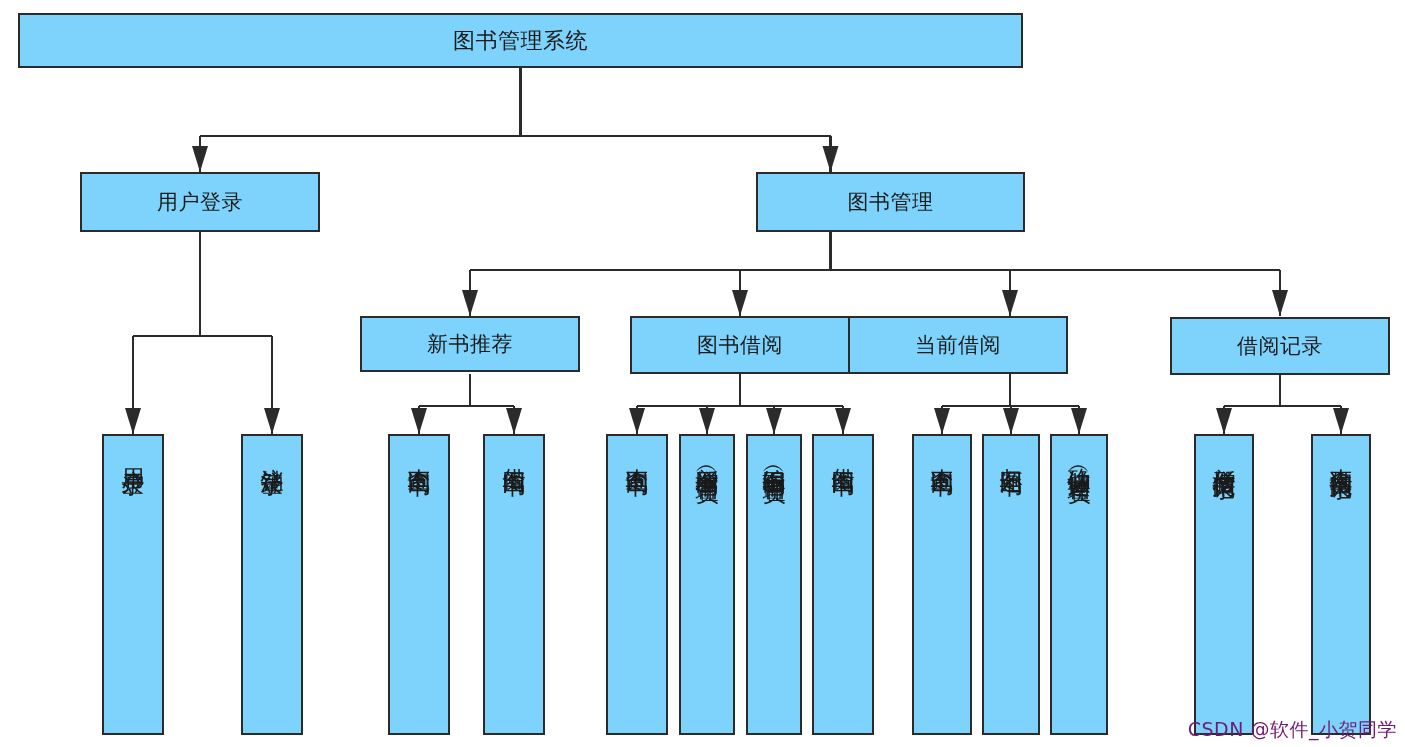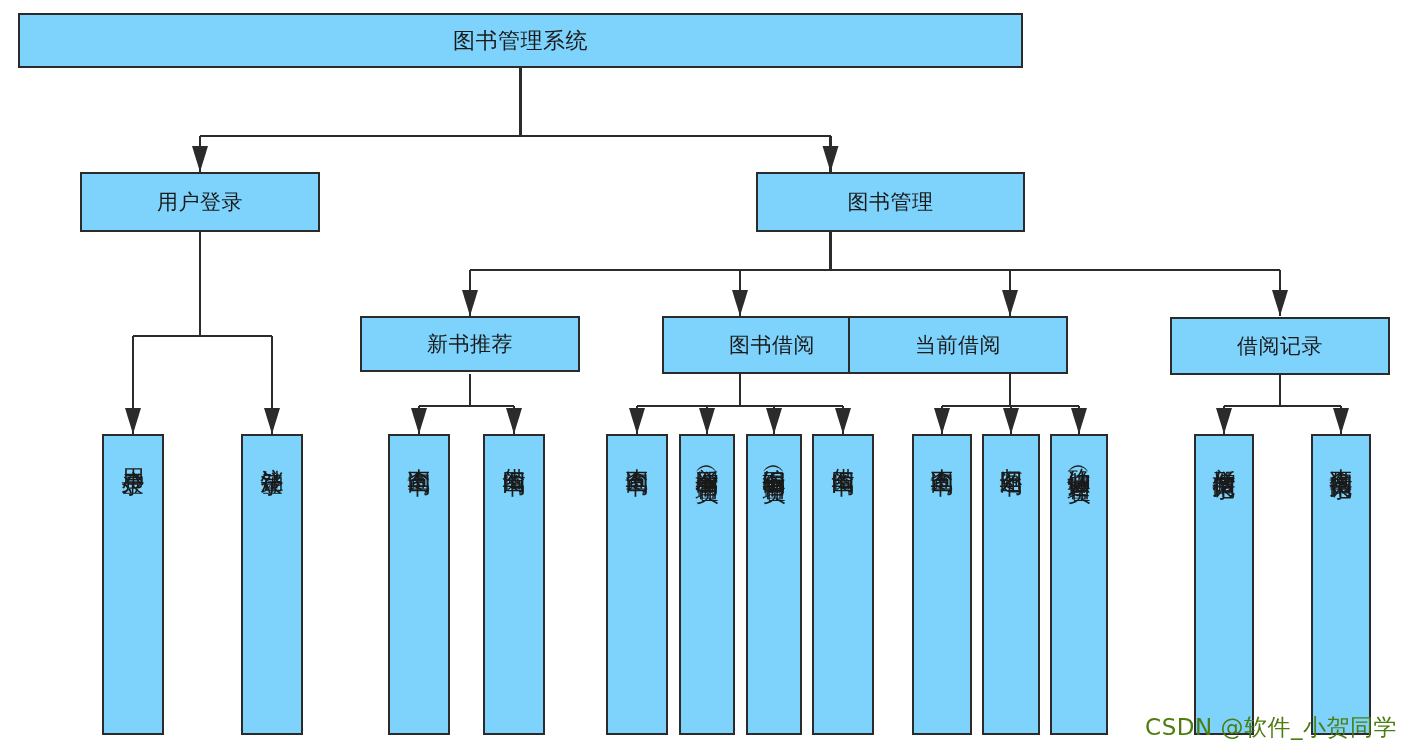--- a/index.html
+++ b/index.html
@@ -61,22 +61,22 @@
     left: 0;
     top: 0;
     width: 1405px;
     height: 747px;
     pointer-events: none;
   }
   #watermark {
     position: absolute;
     right: 8px;
     bottom: 4px;
-    font-size: 23px;
-    color: #4d7c0f;
+    font-size: 19px;
+    color: #701a75;
     letter-spacing: 0.5px;
     white-space: nowrap;
   }
 </style>
 </head>
 <body>
 
 <div id="diagram-root">
 
   <svg id="connectors" viewBox="0 0 1405 747" xmlns="http://www.w3.org/2000/svg">
@@ -141,21 +141,21 @@
   <div class="node horiz" style="left:80px; top:172px; width:240px; height:60px;">
     <span class="node-label">用户登录</span>
   </div>
   <div class="node horiz" style="left:712px; top:172px; width:269px; height:60px;margin-left:44px;">
     <span class="node-label">图书管理</span>
   </div>
 
   <div class="node horiz" style="left:360px; top:316px; width:220px; height:56px;">
     <span class="node-label">新书推荐</span>
   </div>
-  <div class="node horiz" style="left:630px; top:316px; width:220px; height:58px;margin-left:32px;">
+  <div class="node horiz" style="left:630px; top:316px; width:220px; height:58px;">
     <span class="node-label">图书借阅</span>
   </div>
   <div class="node horiz" style="left:848px; top:316px; width:220px; height:58px;">
     <span class="node-label">当前借阅</span>
   </div>
   <div class="node horiz" style="left:1170px; top:317px; width:220px; height:58px;">
     <span class="node-label">借阅记录</span>
   </div>
 
   <div class="node vert" style="left:102px; top:434px; width:62px; height:301px;">

